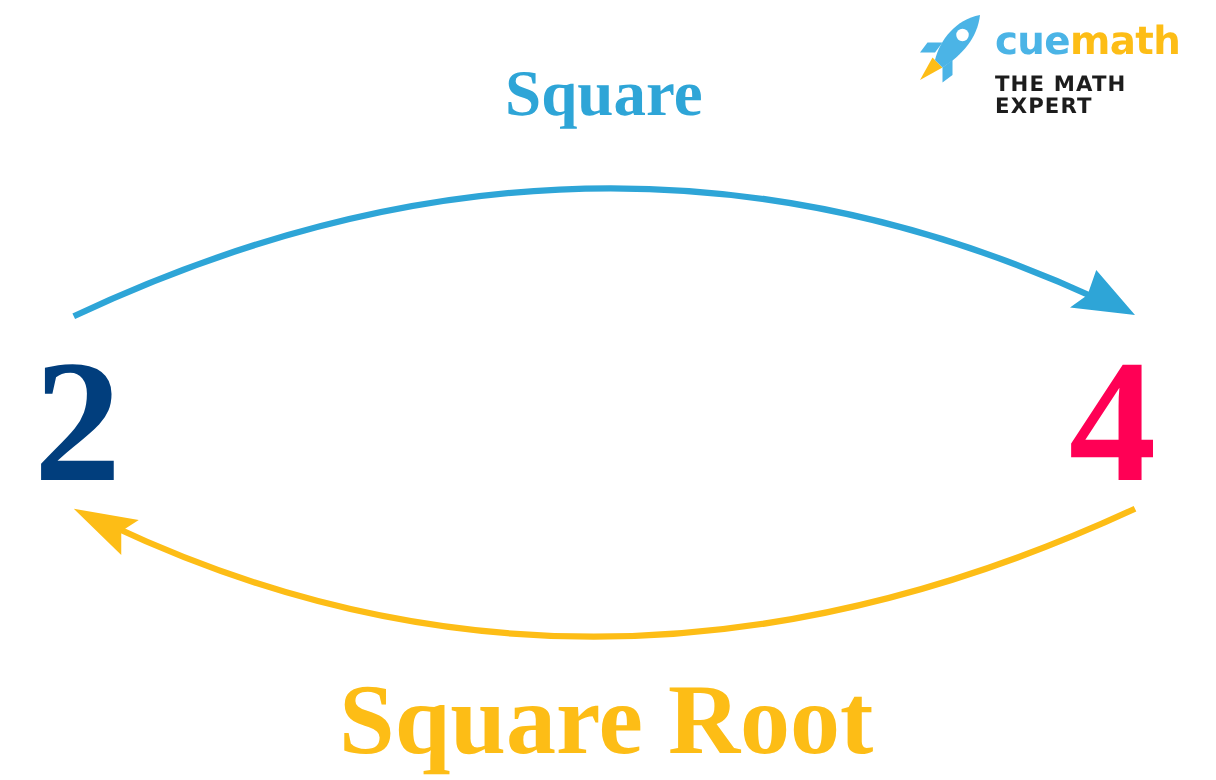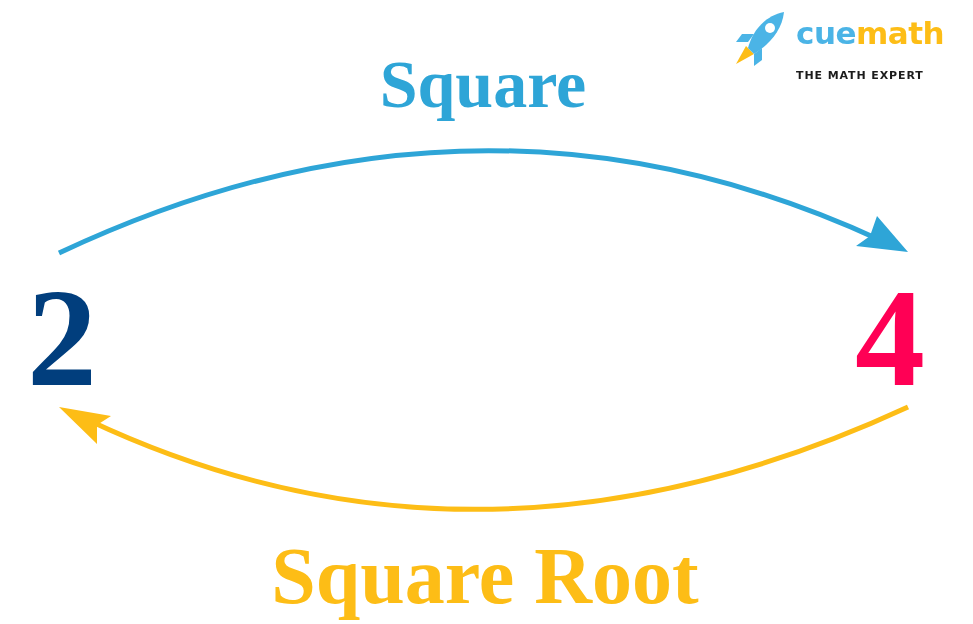--- a/index.html
+++ b/index.html
@@ -1,26 +1,26 @@
 <!DOCTYPE html>
 <html><head>
   <meta charset="utf-8">
   <style>
     html, body { margin: 0; padding: 0; background: #ffffff; }
     body { width: 973px; height: 624px; position: relative; overflow: hidden; font-family: "Liberation Serif", serif; }
     .canvas { position: absolute; left: 0; top: 0; width: 973px; height: 624px; }
     .label { position: absolute; font-family: "Liberation Serif", serif; font-weight: bold; white-space: nowrap; line-height: 1; }
-    .top-label { left: 0; width: 966px; text-align: center; top: 50px; font-size: 68px; }
+    .top-label { left: 0; width: 966px; text-align: center; top: 50px; font-size: 52px; }
     .bottom-label { left: 0; width: 970px; text-align: center; top: 536px; font-size: 80px; }
     .num { position: absolute; font-family: "Liberation Serif", serif; font-weight: bold; line-height: 1; font-size: 140px; }
     .num-left { left: 27px; top: 268px; }
     .num-right { left: 855px; top: 268px; }
     .logo { position: absolute; left: 730px; top: 8px; width: 230px; height: 70px; }
     .logo-word { position: absolute; left: 66px; top: 10px; font-family: "DejaVu Sans", sans-serif; font-weight: bold; font-size: 31px; letter-spacing: -0.5px; line-height: 1; }
-    .logo-tag { position: absolute; left: 66px; top: 62px; font-family: "DejaVu Sans", sans-serif; font-weight: bold; font-size: 11px; letter-spacing: 0.9px; color: #1c1c1c; line-height: 1; }
+    .logo-tag { position: absolute; left: 66px; top: 52px; font-family: "DejaVu Sans", sans-serif; font-weight: bold; font-size: 17px; letter-spacing: 0.9px; color: #1c1c1c; line-height: 1; }
     .logo-icon { position: absolute; left: 2px; top: 0px; width: 62px; height: 62px; }
   </style>
 </head>
 <body>
 
 <div class="canvas">
 
   <svg class="canvas" width="973" height="624" viewBox="0 0 973 624">
 
     <g>

